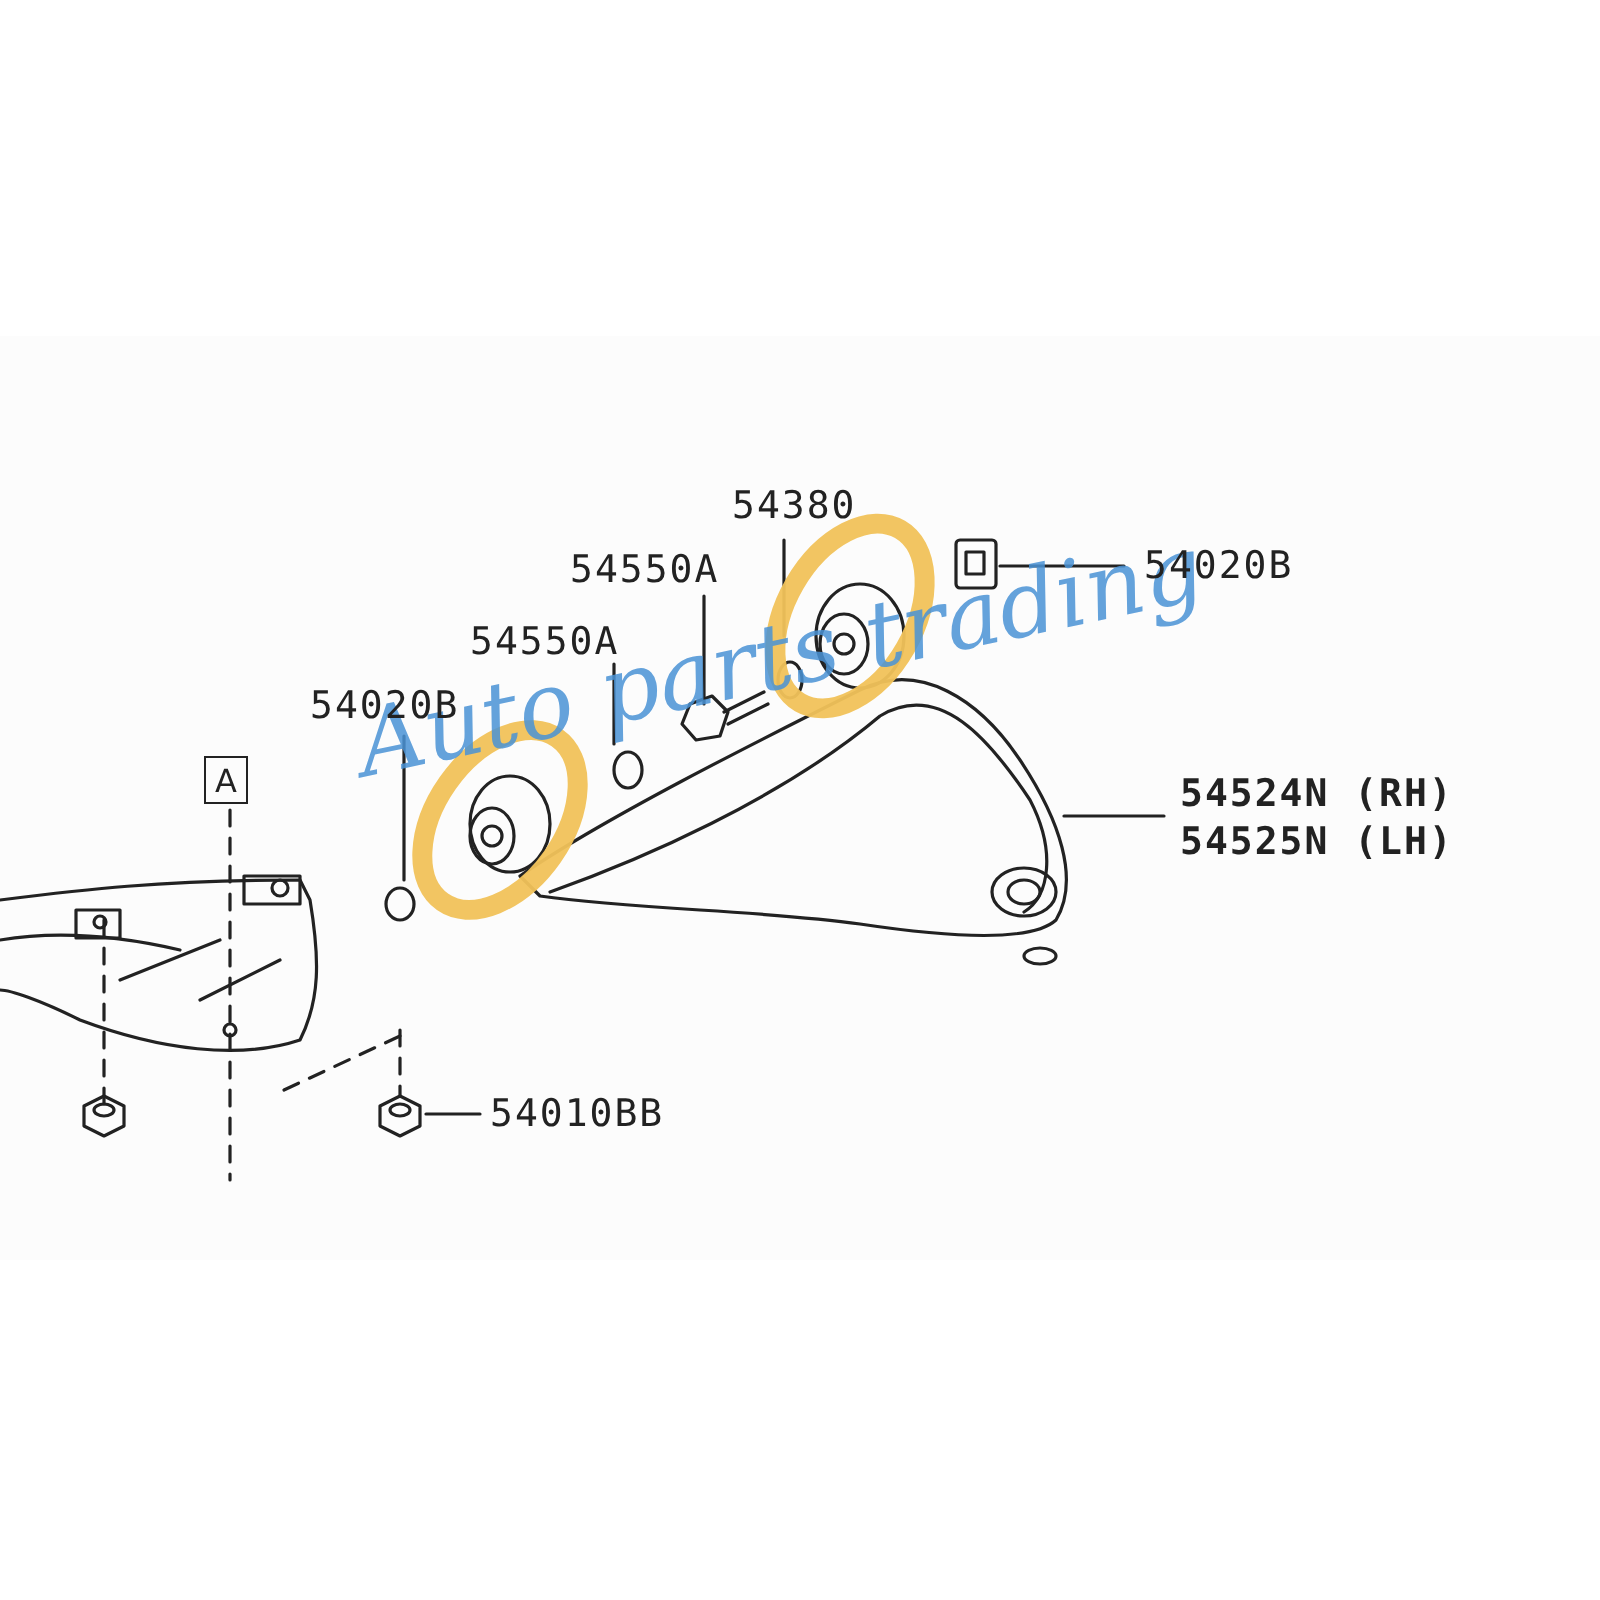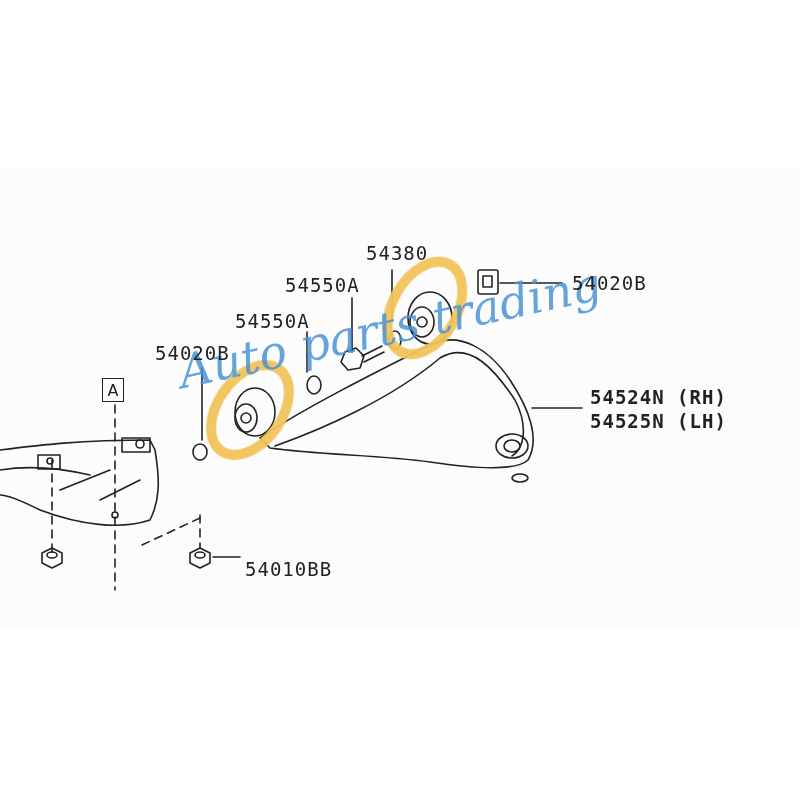--- a/index.html
+++ b/index.html
@@ -80,13 +80,13 @@
 
 <div class="boxA">A</div>
 
 <div class="label" style="left:350px; top:244px;margin-left:16px;">54380</div>
 <div class="label" style="left:285px; top:276px;">54550A</div>
 <div class="label" style="left:235px; top:312px;">54550A</div>
 <div class="label" style="left:572px; top:274px;">54020B</div>
 <div class="label" style="left:155px; top:344px;">54020B</div>
 <div class="label" style="left:590px; top:388px;font-weight:bold;">54524N (RH)</div>
 <div class="label" style="left:590px; top:412px;font-weight:bold;">54525N (LH)</div>
-<div class="label" style="left:245px; top:560px;">54010BB</div>
+<div class="label" style="left:245px; top:548px;">54010BB</div>
 
 </body></html>

